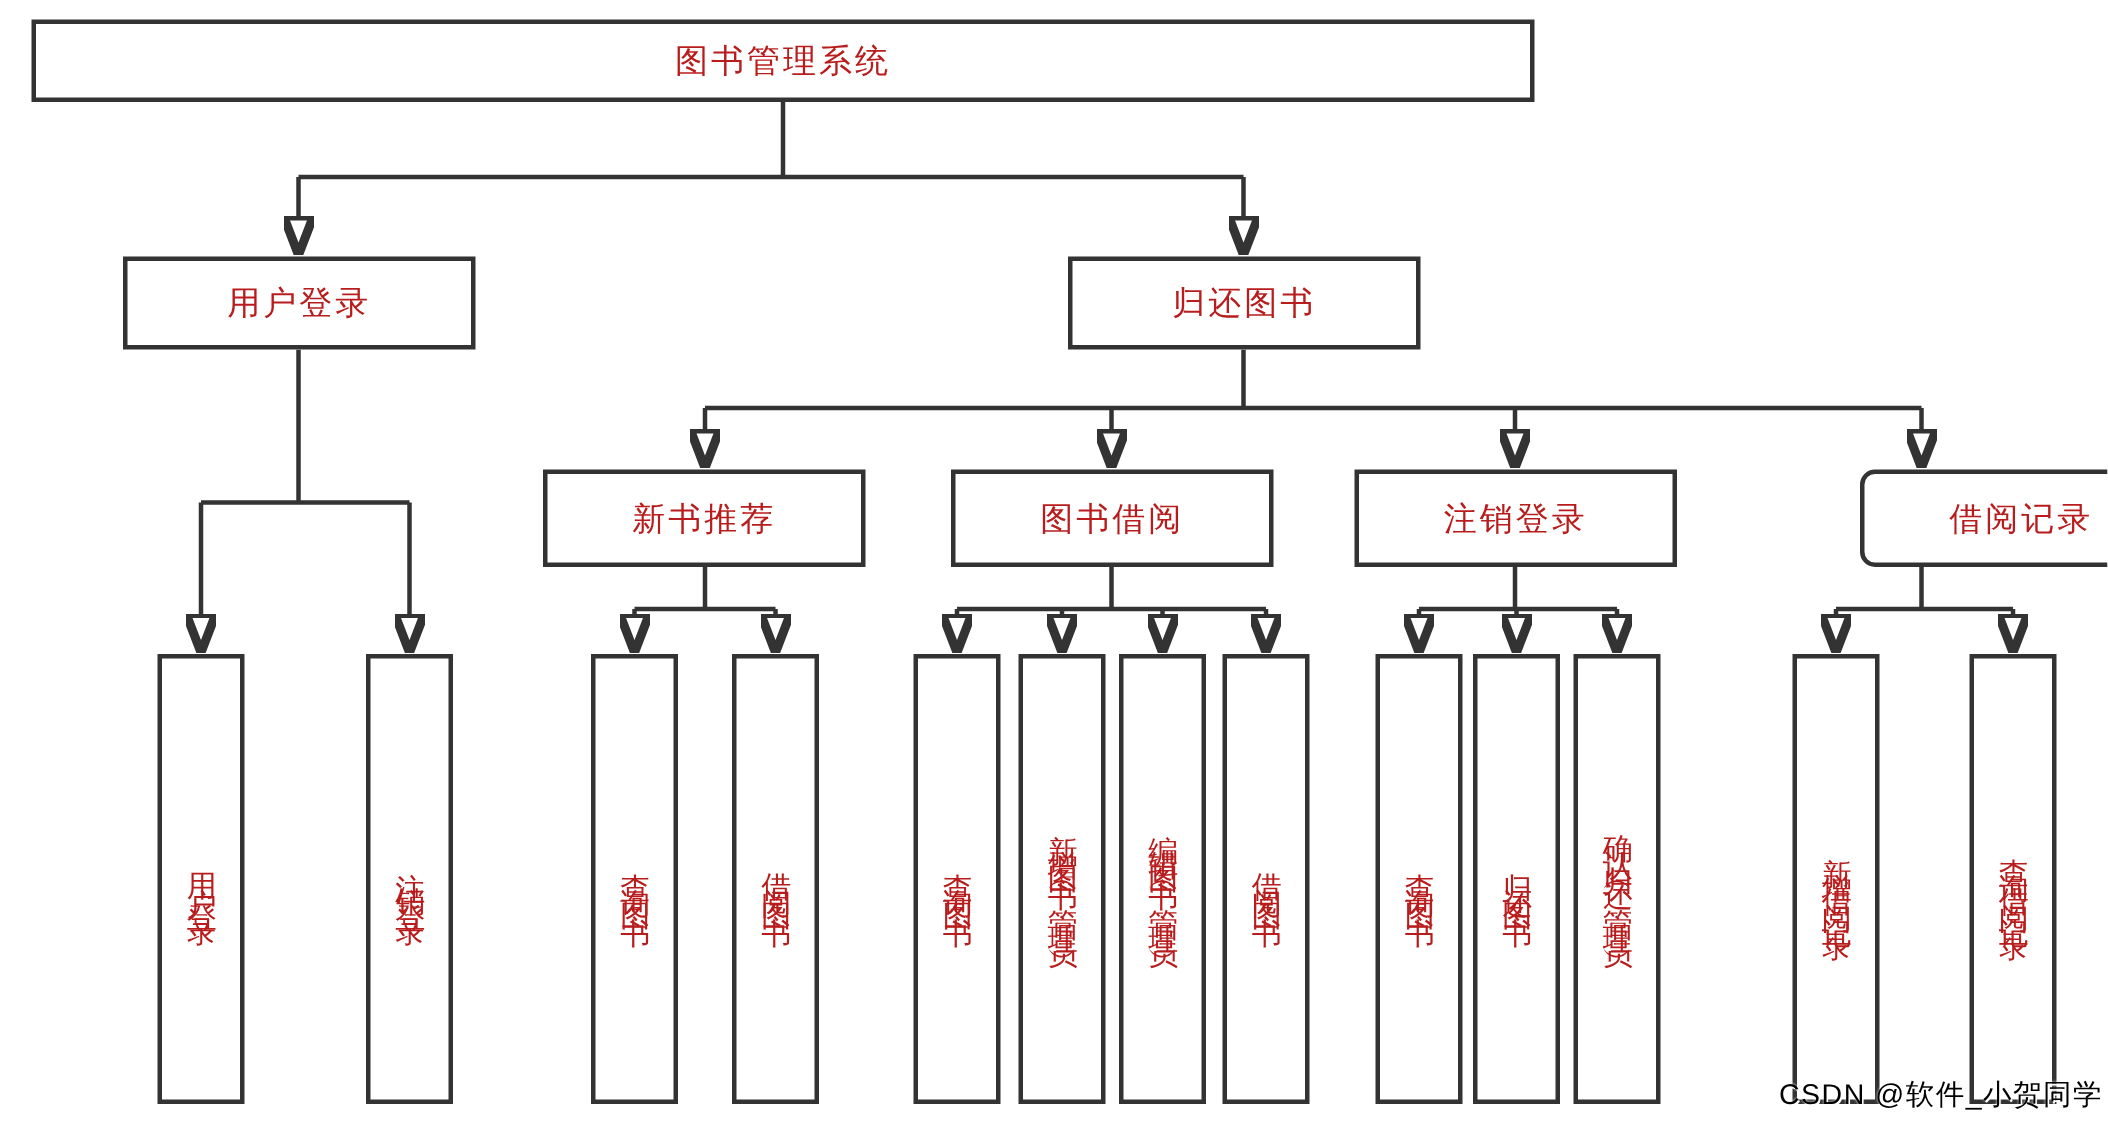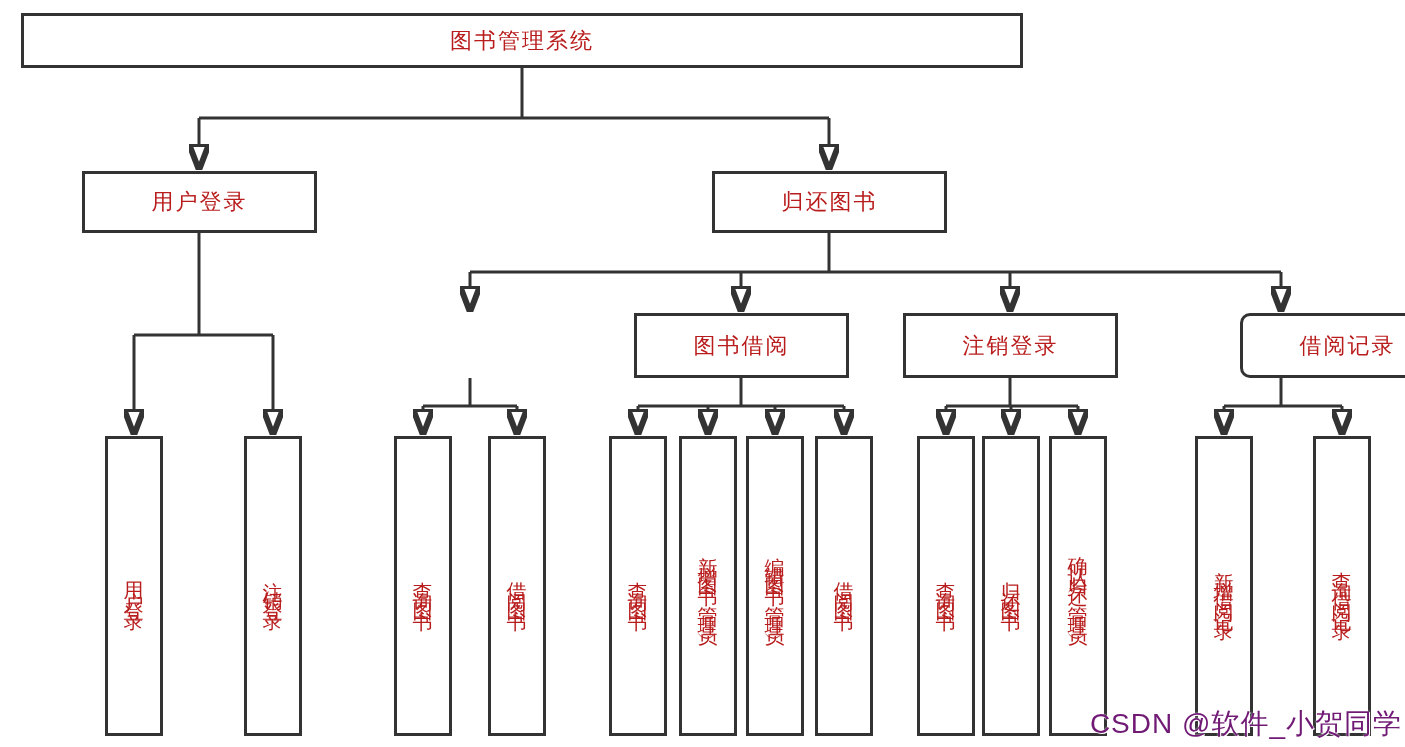--- a/index.html
+++ b/index.html
@@ -72,22 +72,22 @@
   .leaf.p10 { left: 982px; }
   .leaf.p11 { left: 1049px; }
   .leaf.p12 { left: 1195px; }
   .leaf.p13 { left: 1313px; }
 
   .watermark {
     position: absolute;
     right: 3px;
     bottom: 4px;
     z-index: 3;
-    font-size: 28px;
-    color: #701a75;
+    font-size: 19px;
+    color: #000000;
     text-shadow: 0 0 2px #ffffff, 1px 1px 0 #ffffff;
     letter-spacing: 1px;
   }
 </style>
 </head>
 <body>
 
 <div class="stage">
 
   <svg class="connectors" viewBox="0 0 1405 747" xmlns="http://www.w3.org/2000/svg">
@@ -142,20 +142,23 @@
     <span>图书管理系统</span>
   </div>
 
   <div class="node l2 a">
     <span>用户登录</span>
   </div>
   <div class="node l2 b">
     <span>归还图书</span>
   </div>
 
+  <div class="node l3 c0">
+    <span>新书推荐</span>
+  </div>
   <div class="node l3 c1">
     <span>图书借阅</span>
   </div>
   <div class="node l3 c2">
     <span>注销登录</span>
   </div>
   <div class="node l3 c3">
     <span>借阅记录</span>
   </div>
 

